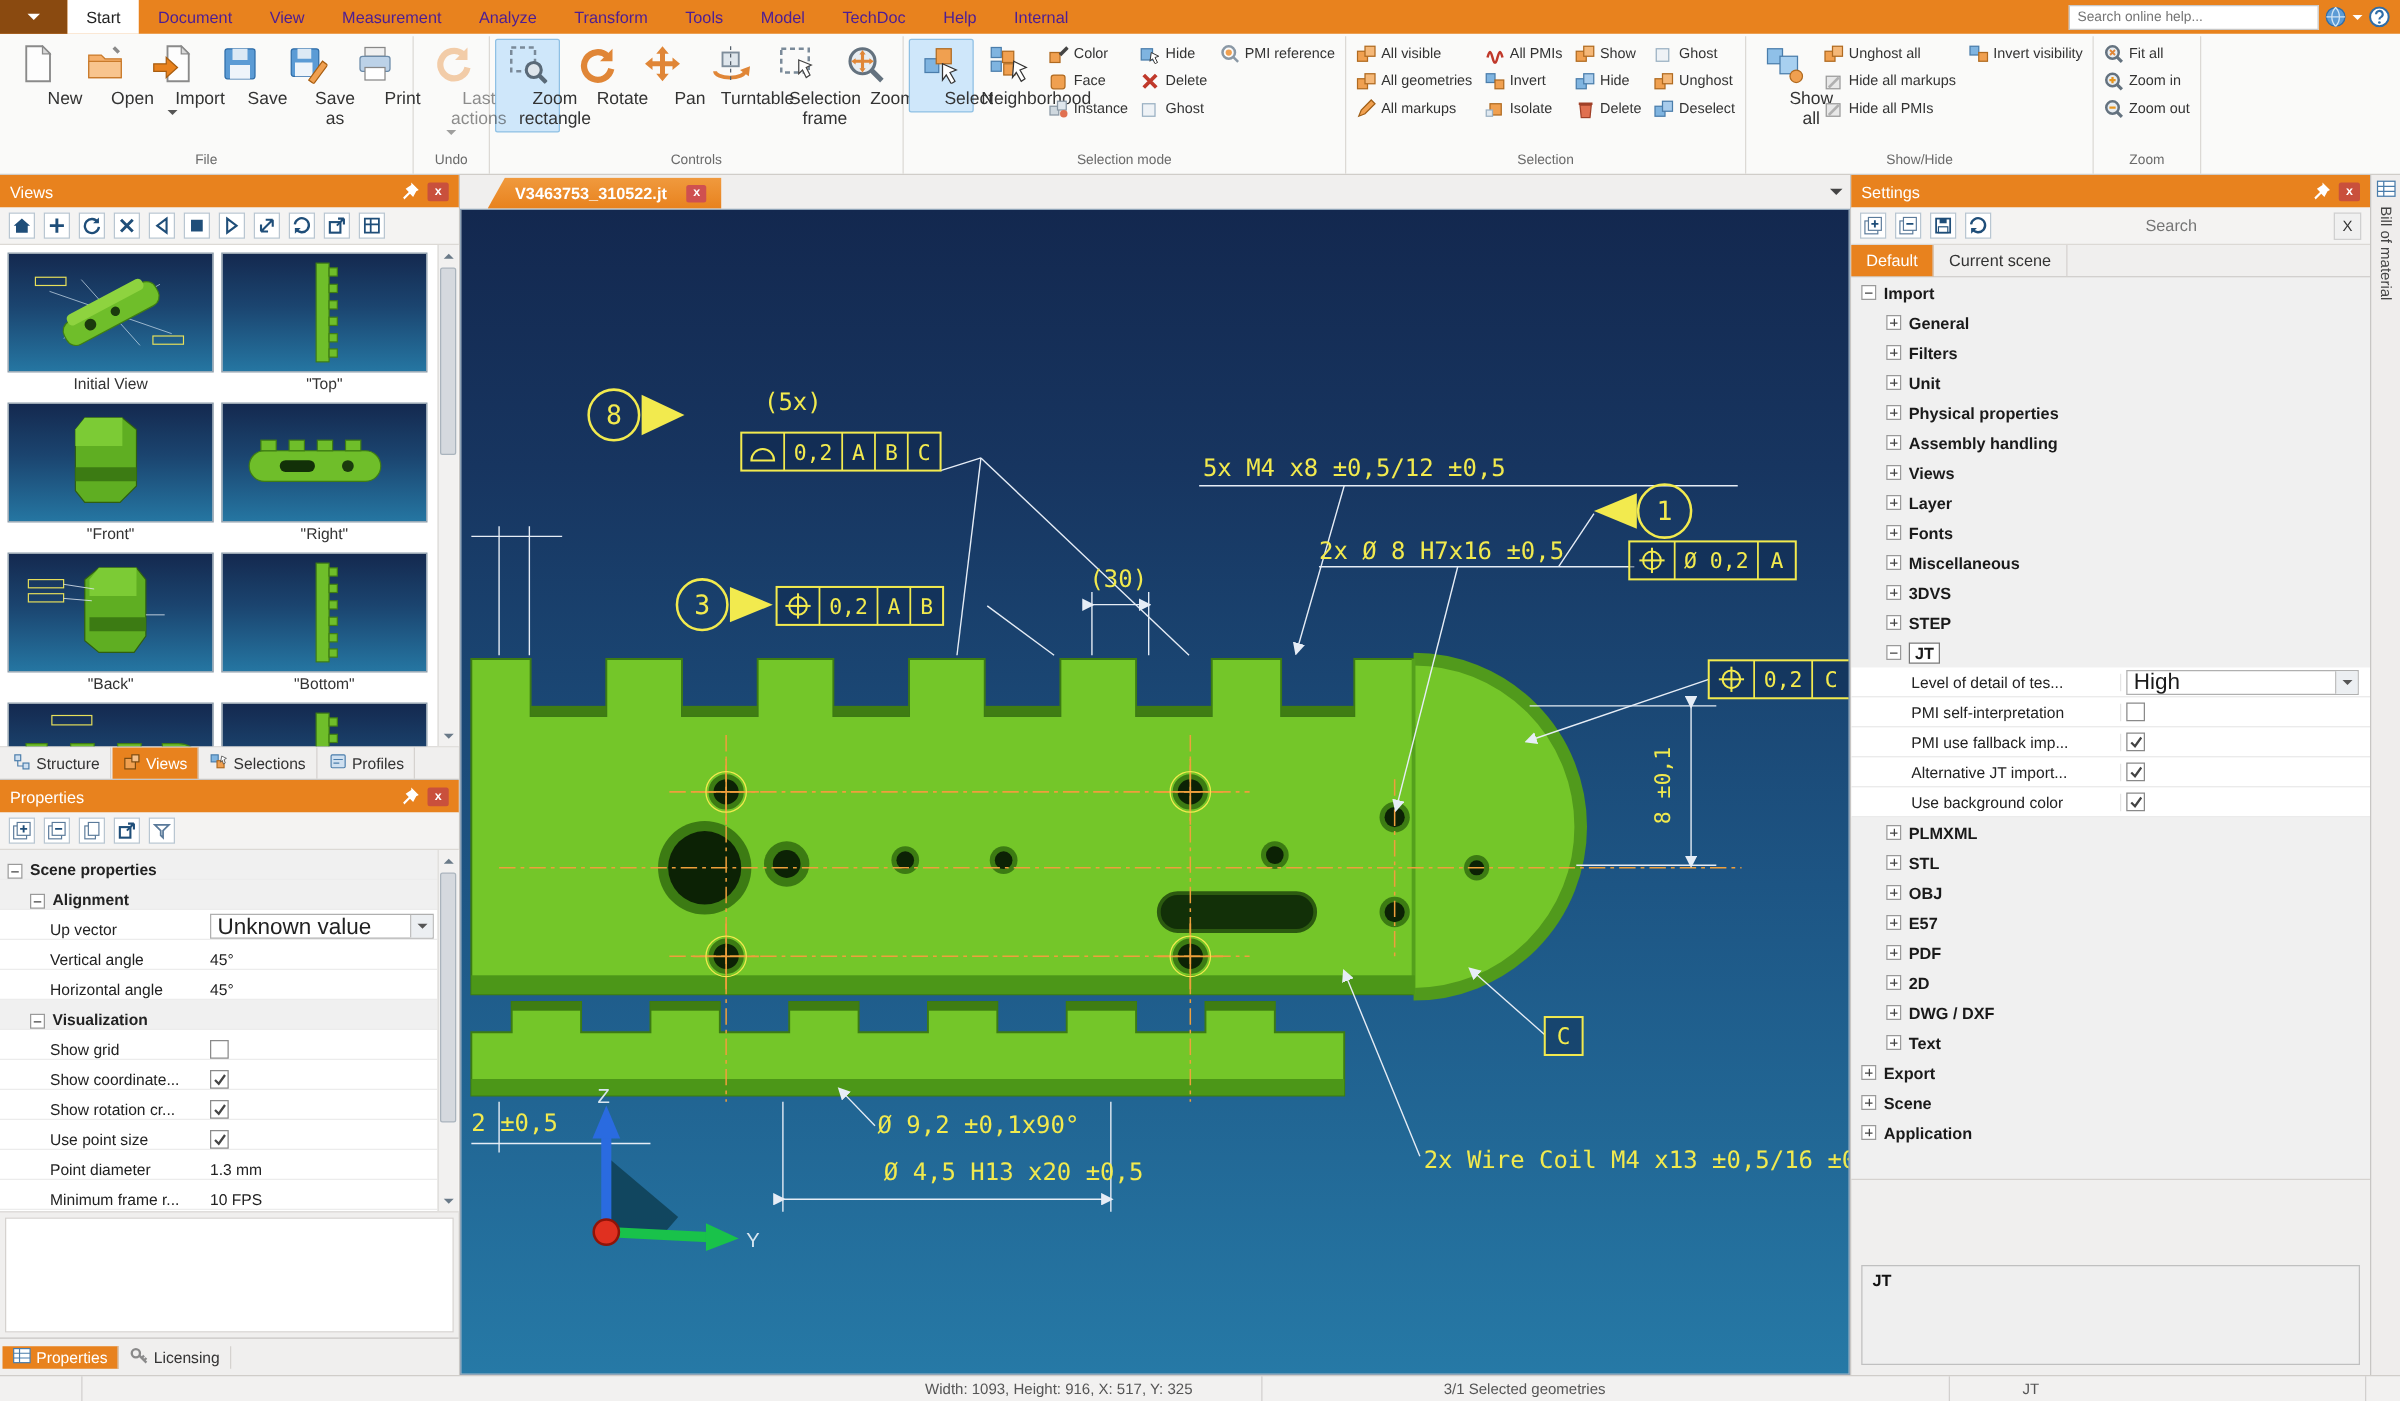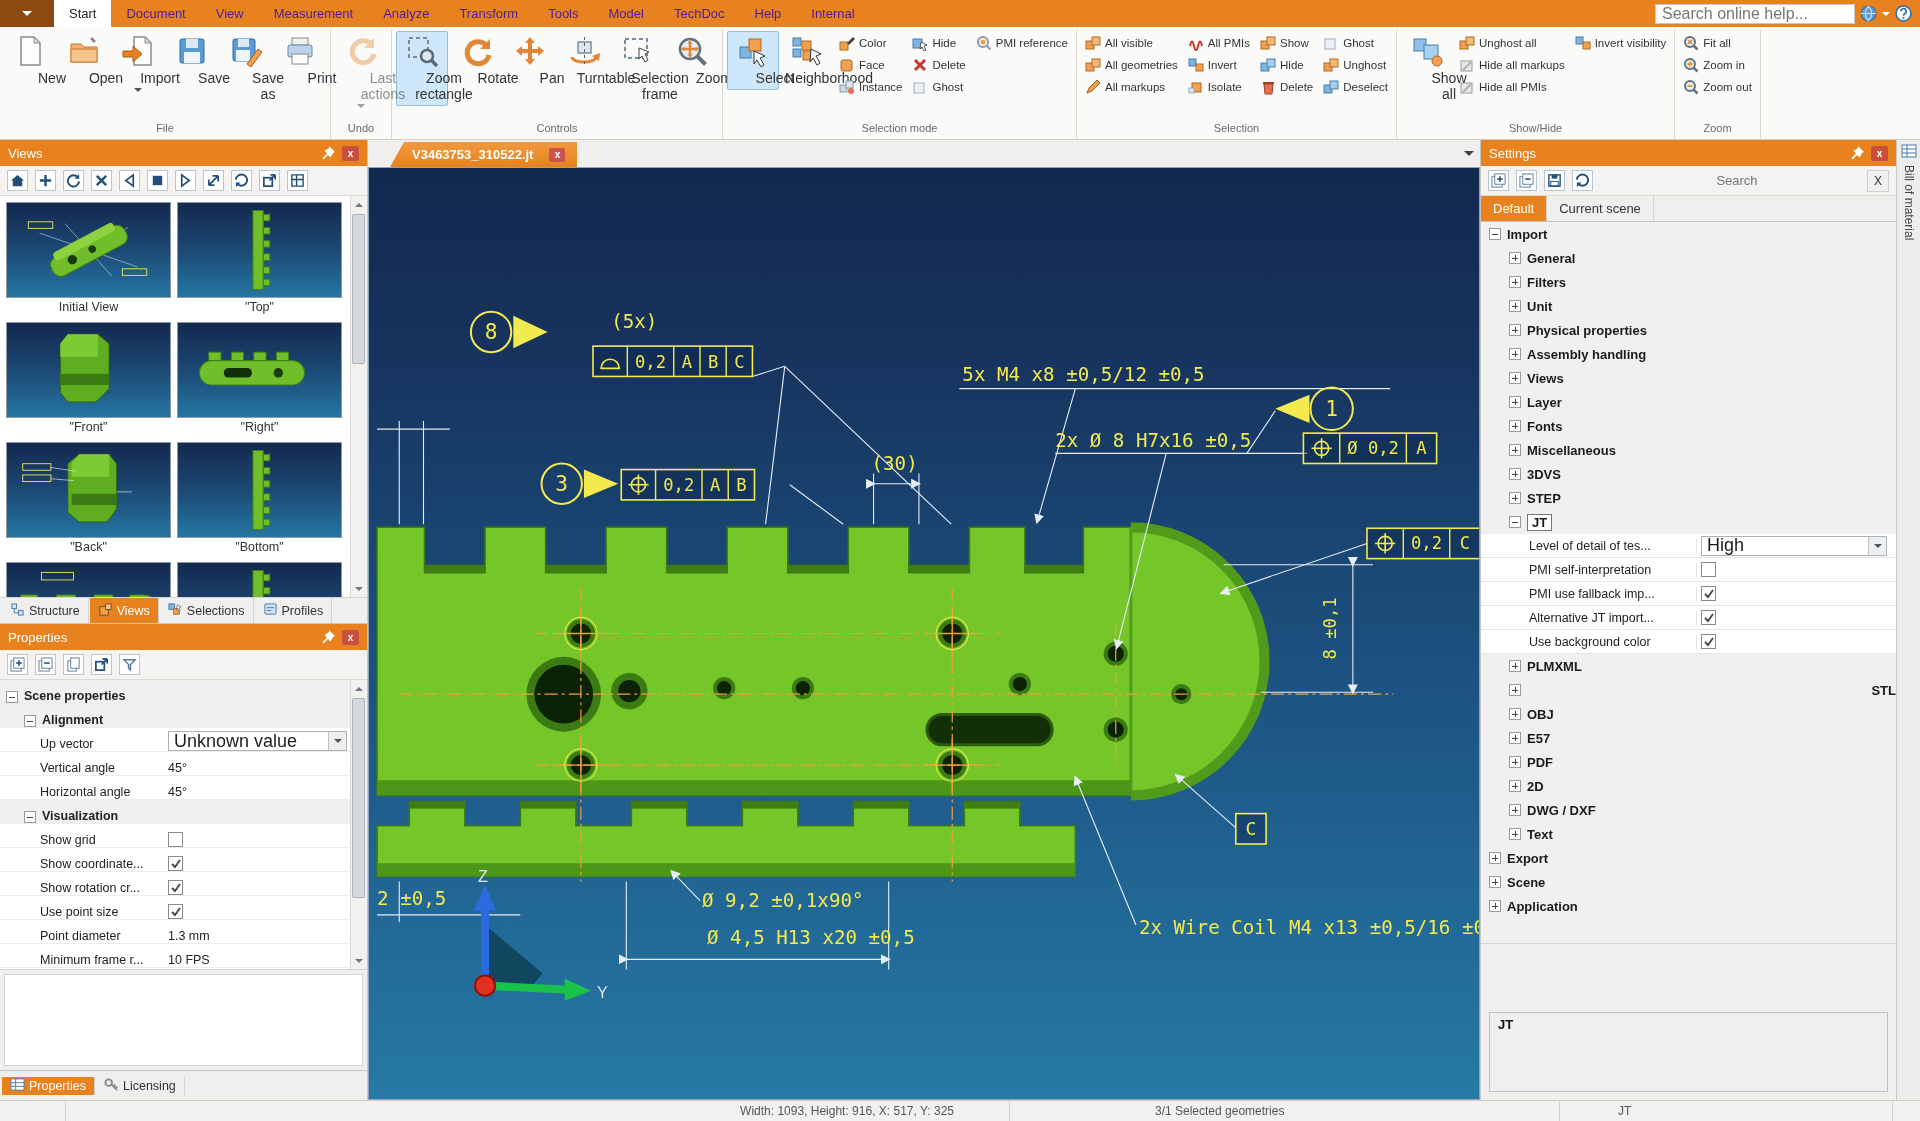--- a/index.html
+++ b/index.html
@@ -8,21 +8,21 @@
 
   
   .ribbon { height:140px; background:#fafaf9; border-bottom:1px solid #d0cdc9; flex:0 0 auto; }
   .rtabs { height:27px; background:#e8821e; display:flex; align-items:stretch; }
   .appbtn { width:54px; background:#8a4a10; display:flex; align-items:center; justify-content:center; cursor:pointer; }
   .caret-w { width:0;height:0;border:5px solid transparent;border-top-color:#fff;margin-top:5px; }
   #rtabs-list { display:flex; }
   .rtab { color:#4c1d95; font-size:13px; padding:0 15px; display:flex; align-items:center; cursor:pointer; }
   .rtab.active { background:#fff; color:#222; }
   .rright { margin-left:auto; display:flex; align-items:center; gap:5px; padding-right:8px; }
-  .help-search { width:200px; height:20px; border:1px solid #c8c8c8; font-size:16px; padding:0 6px; background:#fff; color:#333; }
+  .help-search { width:200px; height:20px; border:1px solid #c8c8c8; font-size:11px; padding:0 6px; background:#fff; color:#333; }
   .ricon { display:inline-block; }
   .ricon svg { display:block; }
   .caret-dk { width:0;height:0;border:4px solid transparent;border-top-color:#fff;margin-top:4px; }
 
   .rbody { height:112px; display:flex; align-items:stretch; padding-top:2px; }
   .rgroup { display:flex; flex-direction:column; border-right:1px solid #dcd9d5; padding:0 4px; }
   .g-items { flex:1; display:flex; align-items:flex-start; gap:2px; padding-top:2px; }
   .g-label { height:17px; text-align:center; font-size:11px; color:#6a6a6a; }
   .bigbtn { display:flex; flex-direction:column; align-items:center; width:52px; padding:3px 2px; border:1px solid transparent; border-radius:2px; cursor:pointer; }
   .bigbtn .bicon { width:32px; height:32px; }
@@ -1276,21 +1276,21 @@
                 <svg viewBox="0 0 12 12">
                   <path d="M2 6l3 3 5-7" fill="none" stroke="#444" stroke-width="1.8"></path>
                 </svg>
               </span>
             </span>
           </div>
           <div class="trow branch" style="padding-left: 28px;">
             <span class="expbox plus"></span>
             <b>PLMXML</b>
           </div>
-          <div class="trow branch" style="padding-left: 28px; justify-content: space-between;">
+          <div class="trow branch" style="padding-left: 28px;">
             <span class="expbox plus"></span>
             <b>STL</b>
           </div>
           <div class="trow branch" style="padding-left: 28px;">
             <span class="expbox plus"></span>
             <b>OBJ</b>
           </div>
           <div class="trow branch" style="padding-left: 28px;">
             <span class="expbox plus"></span>
             <b>E57</b>

